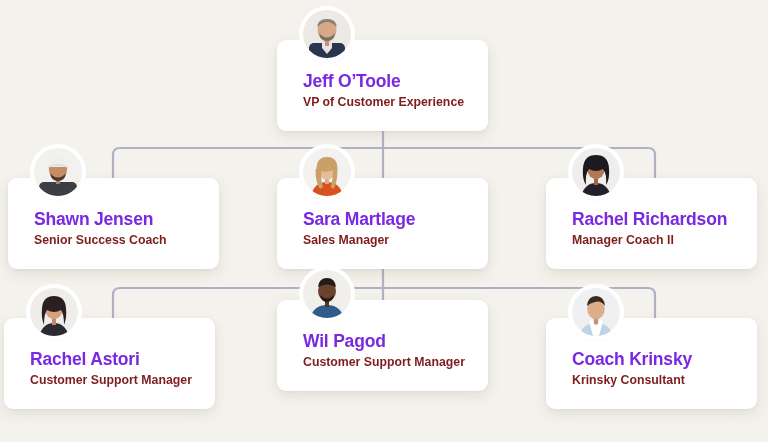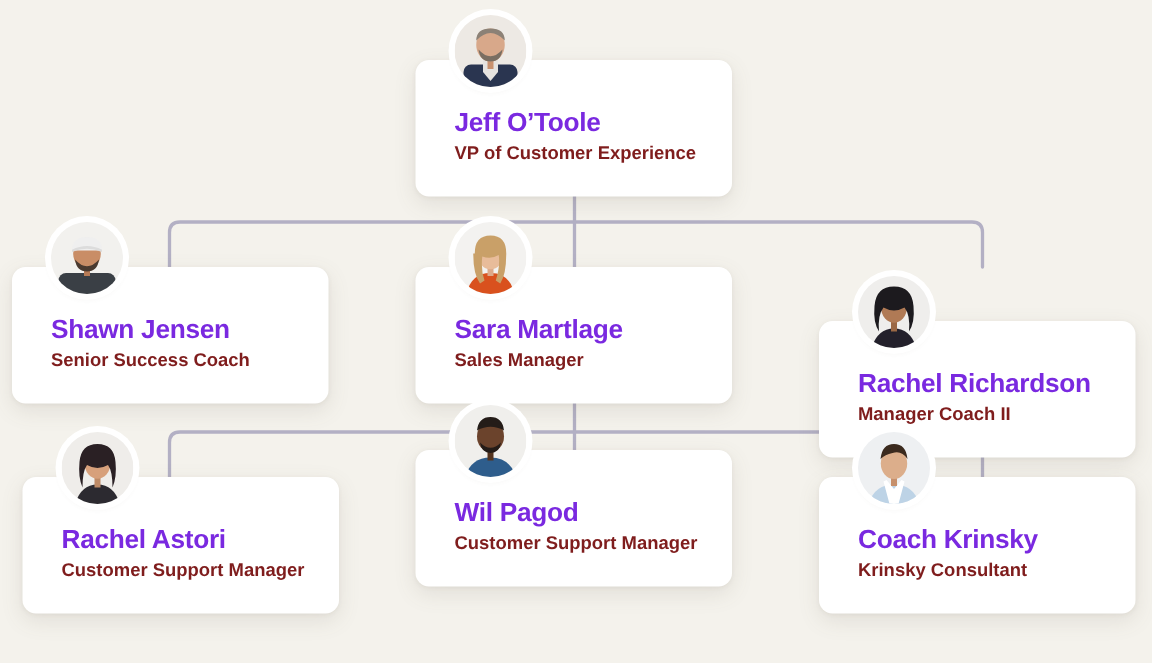--- a/index.html
+++ b/index.html
@@ -147,37 +147,37 @@
         <path d="M14 19 q0 -9 10 -9 q10 0 10 9 z" fill="#EFEFEF"></path>
         <path d="M14 18.5 q10 -5 20 0 v1.5 q-10 -4.5 -20 0 z" fill="#DCDCDC"></path>
       </svg>
     </div>
     <div class="card-text">
       <div class="person-name">Shawn Jensen</div>
       <div class="person-title">Senior Success Coach</div>
     </div>
   </div>
 
-  <div class="card" style="left:546px; top:178px; width:211px; height:91px;margin-top:36px;">
+  <div class="card" style="left:546px; top:178px; width:211px; height:91px;">
     <div class="avatar">
       <svg viewBox="0 0 48 48">
         <rect width="48" height="48" fill="#EFEEEC"></rect>
         <path d="M9 48 q4 -13 15 -13 q11 0 15 13 z" fill="#23202B"></path>
         <path d="M22 29 h4 v8 h-4 z" fill="#9B6845"></path>
         <ellipse cx="24" cy="21" rx="8.6" ry="10.2" fill="#B07A55"></ellipse>
         <path d="M24 7 q12 0 13 13 q1 11 -3 17 q1 -11 -3 -16 q-7 4 -14 0 q-4 5 -3 16 q-4 -6 -3 -17 q1 -13 13 -13 z" fill="#1C1A1E"></path>
       </svg>
     </div>
     <div class="card-text">
       <div class="person-name">Rachel Richardson</div>
       <div class="person-title">Manager Coach II</div>
     </div>
   </div>
 
-  <div class="card" style="left:15px; top:318px; width:211px; height:91px;">
+  <div class="card" style="left:4px; top:318px; width:211px; height:91px;">
     <div class="avatar">
       <svg viewBox="0 0 48 48">
         <rect width="48" height="48" fill="#EFEDEA"></rect>
         <path d="M9 48 q4 -13 15 -13 q11 0 15 13 z" fill="#2C2A30"></path>
         <path d="M22 29 h4 v8 h-4 z" fill="#BE8A66"></path>
         <ellipse cx="24" cy="21" rx="8.6" ry="10.2" fill="#D7A07B"></ellipse>
         <path d="M24 8 q11 0 12 12 q1 10 -2 17 q0 -11 -3 -15 q-7 4 -14 0 q-3 4 -3 15 q-3 -7 -2 -17 q1 -12 12 -12 z" fill="#2A2024"></path>
       </svg>
     </div>
     <div class="card-text">

